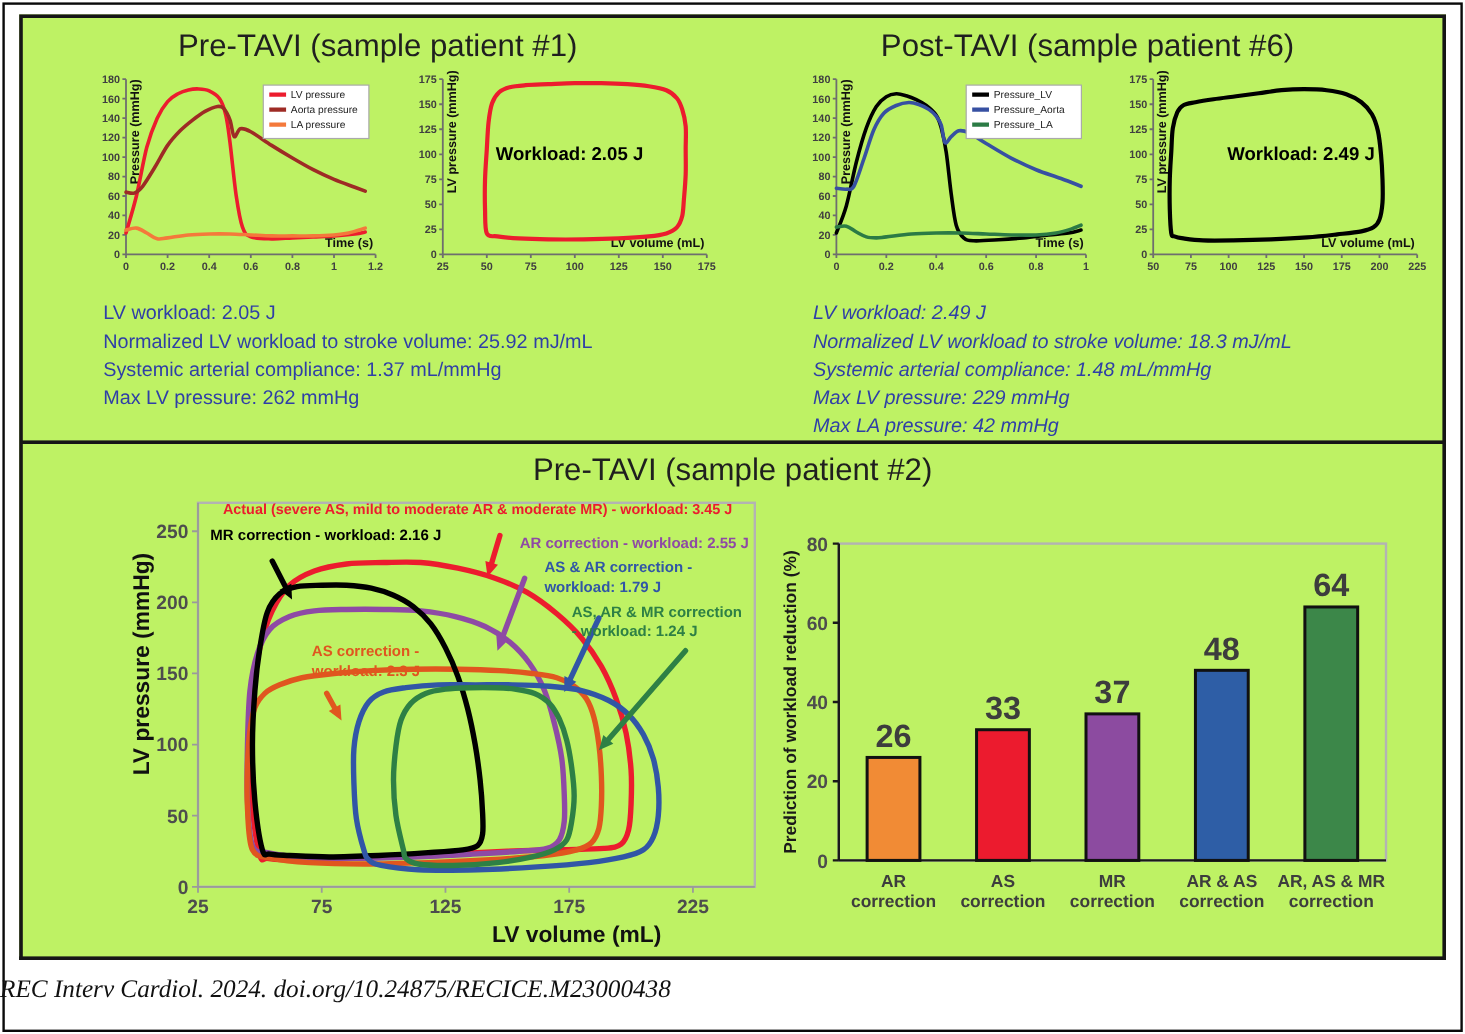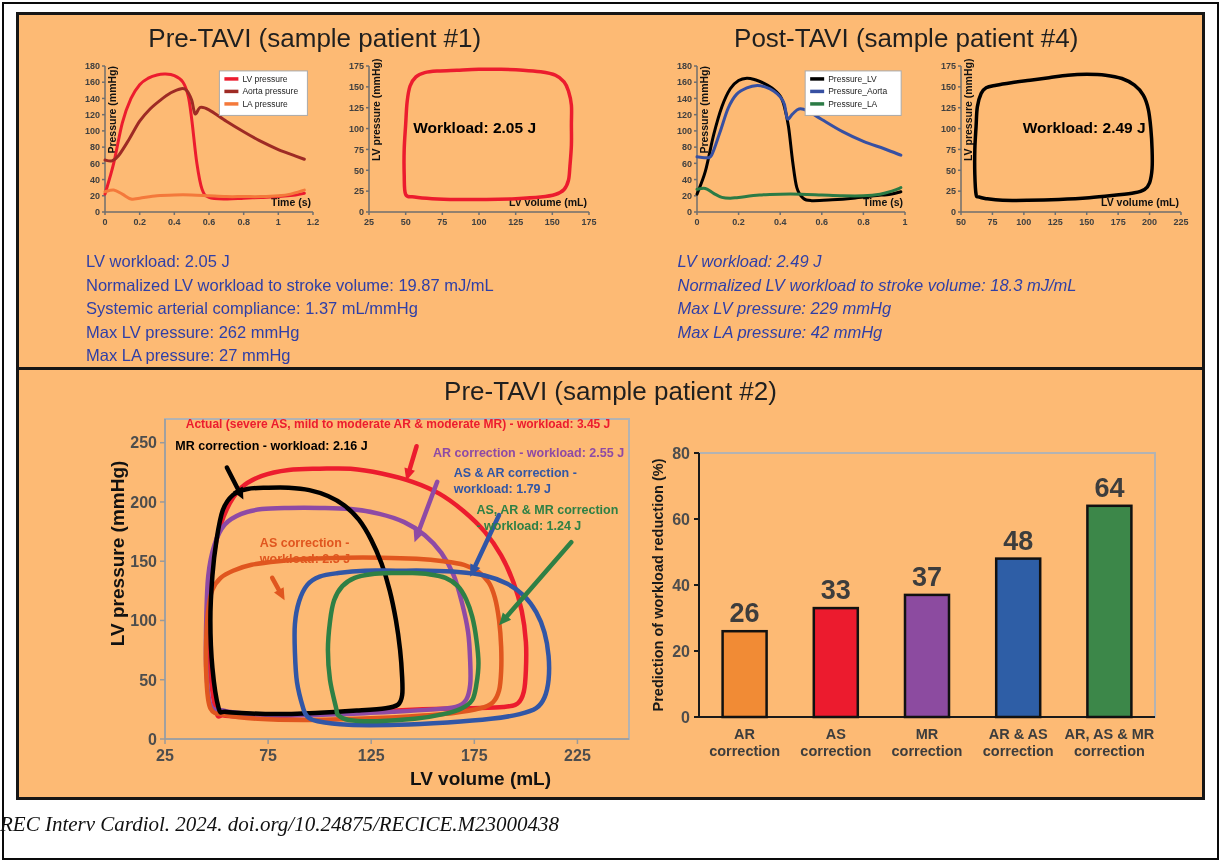--- a/index.html
+++ b/index.html
@@ -1,20 +1,20 @@
 <!DOCTYPE html>
 <html><head>
 <meta charset="utf-8">
 <style>
   html,body{margin:0;padding:0;background:#fff;}
   body{width:1221px;height:862px;position:relative;overflow:hidden;
        font-family:"Liberation Sans",sans-serif;}
   svg{font-family:"Liberation Sans",sans-serif;display:block;}
   .frame{position:absolute;inset:2px;border:2px solid #0a0a0a;}
-  .panel{position:absolute;left:16px;right:16px;background:#fdba74;box-sizing:border-box;}
+  .panel{position:absolute;left:16px;right:16px;background:#bef264;box-sizing:border-box;}
   .panel-top{top:12px;height:358px;border:3px solid #161616;display:flex;}
   .panel-bottom{top:370px;height:430px;border:3px solid #161616;border-top:none;}
   .half{width:50%;box-sizing:border-box;}
   .half-title{font-size:26px;color:#1f1f1f;text-align:center;margin:8px 0 4px;}
   .charts-row{display:flex;gap:12px;padding-left:50px;}
   .stats{font-size:16.5px;line-height:23.5px;margin:14px 0 0 67px;}
   .p2-title{font-size:26px;color:#1f1f1f;text-align:center;margin:6px 0 2px;}
   .p2-row{display:flex;margin-left:88px;}
   .chart{flex:none;}
   .chart[data-chart="p2_pv"]{margin-top:4px;}
@@ -120,28 +120,27 @@
             <text x="256" y="167" text-anchor="middle" font-size="9" font-weight="bold" fill="#404040">175</text>
             <text x="0" y="0" text-anchor="middle" font-size="10.5" font-weight="bold" fill="#111" transform="translate(47 51.8) rotate(-90)">LV pressure (mmHg)</text>
             <text x="254" y="148" text-anchor="end" font-size="10.5" font-weight="bold" fill="#111">LV volume (mL)</text>
             <path d="M72.66666666666666 136.48 C70.95555555555555 132.72571428571428 71.44444444444444 123.96571428571428 71.2 116.45714285714286 C70.95555555555556 108.94857142857143 70.95555555555556 99.77142857142857 71.2 91.42857142857143 C71.44444444444444 83.08571428571429 72.17777777777778 74.3257142857143 72.66666666666666 66.4 C73.15555555555554 58.47428571428572 73.39999999999999 50.27047619047619 74.13333333333333 43.87428571428571 C74.86666666666666 37.478095238095236 75.6 32.19428571428571 77.06666666666666 28.022857142857145 C78.53333333333333 23.851428571428574 80.4888888888889 21.070476190476192 82.93333333333334 18.845714285714287 C85.37777777777778 16.62095238095238 88.06666666666668 15.647619047619047 91.73333333333335 14.674285714285714 C95.40000000000002 13.700952380952382 99.55555555555556 13.422857142857143 104.93333333333334 13.005714285714287 C110.31111111111112 12.58857142857143 117.15555555555555 12.449523809523809 124 12.17142857142857 C130.84444444444443 11.893333333333333 138.66666666666666 11.476190476190476 146 11.337142857142858 C153.33333333333334 11.19809523809524 160.66666666666666 11.19809523809524 168 11.337142857142858 C175.33333333333334 11.476190476190476 183.4 11.754285714285714 190 12.17142857142857 C196.6 12.588571428571427 202.22222222222223 13.005714285714285 207.6 13.84 C212.97777777777776 14.674285714285714 218.35555555555555 15.508571428571429 222.26666666666668 17.177142857142858 C226.1777777777778 18.845714285714287 228.86666666666667 21.20952380952381 231.06666666666666 23.85142857142857 C233.26666666666665 26.493333333333332 234.24444444444444 29.13523809523809 235.46666666666667 33.028571428571425 C236.6888888888889 36.921904761904756 237.91111111111113 41.64952380952381 238.4 47.21142857142857 C238.88888888888889 52.77333333333333 238.4 59.72571428571429 238.4 66.4 C238.4 73.07428571428572 238.64444444444445 80.3047619047619 238.4 87.25714285714285 C238.15555555555557 94.2095238095238 237.42222222222222 102.27428571428571 236.93333333333334 108.11428571428571 C236.44444444444446 113.95428571428572 236.44444444444446 118.40380952380951 235.46666666666667 122.29714285714284 C234.48888888888888 126.19047619047618 233.26666666666665 129.1104761904762 231.06666666666666 131.4742857142857 C228.86666666666667 133.83809523809524 226.1777777777778 135.22857142857143 222.26666666666668 136.48 C218.35555555555555 137.73142857142855 214.2 138.28761904761905 207.6 138.98285714285714 C201 139.67809523809524 191.7111111111111 140.2342857142857 182.66666666666666 140.65142857142857 C173.6222222222222 141.06857142857143 163.1111111111111 141.34666666666666 153.33333333333331 141.4857142857143 C143.55555555555554 141.62476190476193 133.04444444444445 141.62476190476193 124 141.4857142857143 C114.95555555555556 141.34666666666666 106.15555555555555 141.06857142857143 99.06666666666666 140.65142857142857 C91.97777777777777 140.2342857142857 85.86666666666667 139.67809523809524 81.46666666666667 138.98285714285714 C77.06666666666666 138.28761904761905 74.37777777777777 140.2342857142857 72.66666666666666 136.48 Z" fill="none" stroke="#EC1C2E" stroke-width="3.5" stroke-linejoin="round" stroke-linecap="round"></path>
             <text x="141.6" y="75.16" text-anchor="middle" font-size="15.5" font-weight="bold" fill="#000">Workload: 2.05 J</text>
           </svg>
         </div>
     </div>
     <div class="stats" style="color: rgb(47, 63, 167);">
       <div>LV workload: 2.05 J</div>
-      <div>Normalized LV workload to stroke volume: 19.87 mJ/mL</div>
+      <div>Normalized LV workload to stroke volume: 25.92 mJ/mL</div>
       <div>Systemic arterial compliance: 1.37 mL/mmHg</div>
       <div>Max LV pressure: 262 mmHg</div>
-      <div>Max LA pressure: 27 mmHg</div>
     </div>
   </div>
   <div class="half">
-    <div class="half-title">Post-TAVI (sample patient #4)</div>
+    <div class="half-title">Post-TAVI (sample patient #6)</div>
     <div class="charts-row">
       <div class="chart" data-chart="post_time" style="width: 252px; height: 178px;">
           <svg width="252" height="178" viewBox="0 0 252 178">
             <line x1="36" y1="8" x2="36" y2="154" stroke="#6e6e6e" stroke-width="1.5"></line>
             <line x1="36" y1="154" x2="244" y2="154" stroke="#6e6e6e" stroke-width="1.5"></line>
             <line x1="33" y1="154" x2="36" y2="154" stroke="#6e6e6e" stroke-width="1.5"></line>
             <text x="31" y="157.24" text-anchor="end" font-size="9" font-weight="bold" fill="#404040">0</text>
             <line x1="33" y1="137.77777777777777" x2="36" y2="137.77777777777777" stroke="#6e6e6e" stroke-width="1.5"></line>
             <text x="31" y="141.01777777777778" text-anchor="end" font-size="9" font-weight="bold" fill="#404040">20</text>
             <line x1="33" y1="121.55555555555556" x2="36" y2="121.55555555555556" stroke="#6e6e6e" stroke-width="1.5"></line>
@@ -225,20 +224,21 @@
             <text x="0" y="0" text-anchor="middle" font-size="10.5" font-weight="bold" fill="#111" transform="translate(47 51.8) rotate(-90)">LV pressure (mmHg)</text>
             <text x="254" y="148" text-anchor="end" font-size="10.5" font-weight="bold" fill="#111">LV volume (mL)</text>
             <path d="M51.08571428571429 136.48 C50.45714285714286 132.72571428571428 50.03809523809524 123.96571428571428 49.82857142857143 116.45714285714286 C49.61904761904762 108.94857142857143 49.61904761904762 99.49333333333334 49.82857142857143 91.42857142857143 C50.03809523809524 83.36380952380952 50.66666666666667 75.16 51.08571428571429 68.06857142857143 C51.50476190476191 60.97714285714286 51.50476190476191 54.30285714285714 52.34285714285714 48.88 C53.18095238095238 43.45714285714286 54.647619047619045 38.72952380952381 56.114285714285714 35.53142857142858 C57.58095238095238 32.33333333333334 58.628571428571426 31.081904761904767 61.14285714285714 29.691428571428574 C63.65714285714285 28.30095238095238 67.00952380952381 28.02285714285714 71.2 27.18857142857143 C75.39047619047619 26.354285714285716 80.62857142857142 25.52 86.28571428571428 24.685714285714287 C91.94285714285714 23.851428571428574 98.85714285714285 23.017142857142858 105.14285714285714 22.182857142857145 C111.42857142857143 21.348571428571432 117.71428571428571 20.514285714285712 124 19.68 C130.28571428571428 18.845714285714287 136.57142857142858 17.733333333333334 142.85714285714286 17.177142857142858 C149.14285714285714 16.62095238095238 155.42857142857144 16.34285714285714 161.71428571428572 16.34285714285714 C168 16.34285714285714 174.7047619047619 16.48190476190476 180.57142857142858 17.177142857142858 C186.43809523809526 17.872380952380954 192.0952380952381 18.845714285714283 196.9142857142857 20.514285714285712 C201.73333333333332 22.18285714285714 205.92380952380952 24.407619047619047 209.4857142857143 27.18857142857143 C213.04761904761907 29.96952380952381 215.9809523809524 33.16761904761905 218.2857142857143 37.2 C220.5904761904762 41.23238095238096 222.05714285714288 45.820952380952384 223.31428571428572 51.38285714285715 C224.57142857142856 56.94476190476191 225.2 63.89714285714285 225.82857142857142 70.57142857142857 C226.45714285714286 77.24571428571429 226.8761904761905 84.75428571428571 227.0857142857143 91.42857142857143 C227.2952380952381 98.10285714285715 227.50476190476192 105.05523809523808 227.0857142857143 110.61714285714285 C226.66666666666666 116.17904761904762 225.82857142857142 121.32380952380953 224.57142857142856 124.80000000000001 C223.3142857142857 128.2761904761905 222.05714285714285 129.8057142857143 219.54285714285714 131.4742857142857 C217.02857142857144 133.14285714285714 214.51428571428573 133.83809523809524 209.4857142857143 134.81142857142856 C204.45714285714286 135.7847619047619 196.9142857142857 136.48000000000002 189.37142857142857 137.31428571428572 C181.82857142857142 138.14857142857142 173.44761904761904 139.12190476190474 164.22857142857143 139.81714285714284 C155.0095238095238 140.51238095238094 144.32380952380953 141.06857142857143 134.05714285714288 141.4857142857143 C123.79047619047621 141.90285714285716 112.05714285714286 142.18095238095236 102.62857142857143 142.32 C93.2 142.45904761904762 84.4 142.59809523809523 77.4857142857143 142.32 C70.57142857142858 142.04190476190476 65.12380952380953 141.20761904761903 61.14285714285714 140.65142857142857 C57.16190476190476 140.0952380952381 55.27619047619048 139.67809523809524 53.6 138.98285714285714 C51.923809523809524 138.28761904761905 51.714285714285715 140.2342857142857 51.08571428571429 136.48 Z" fill="none" stroke="#000000" stroke-width="3.5" stroke-linejoin="round" stroke-linecap="round"></path>
             <text x="159.20000000000002" y="75.16" text-anchor="middle" font-size="15.5" font-weight="bold" fill="#000">Workload: 2.49 J</text>
           </svg>
         </div>
     </div>
     <div class="stats" style="color: rgb(47, 63, 167); font-style: italic;">
       <div>LV workload: 2.49 J</div>
       <div>Normalized LV workload to stroke volume: 18.3 mJ/mL</div>
+      <div>Systemic arterial compliance: 1.48 mL/mmHg</div>
       <div>Max LV pressure: 229 mmHg</div>
       <div>Max LA pressure: 42 mmHg</div>
     </div>
   </div>
 </div>
 
 <div class="panel panel-bottom">
   <div class="p2-title">Pre-TAVI (sample patient #2)</div>
   <div class="p2-row">
     <div class="chart" data-chart="p2_pv" style="width: 530px; height: 380px;">

